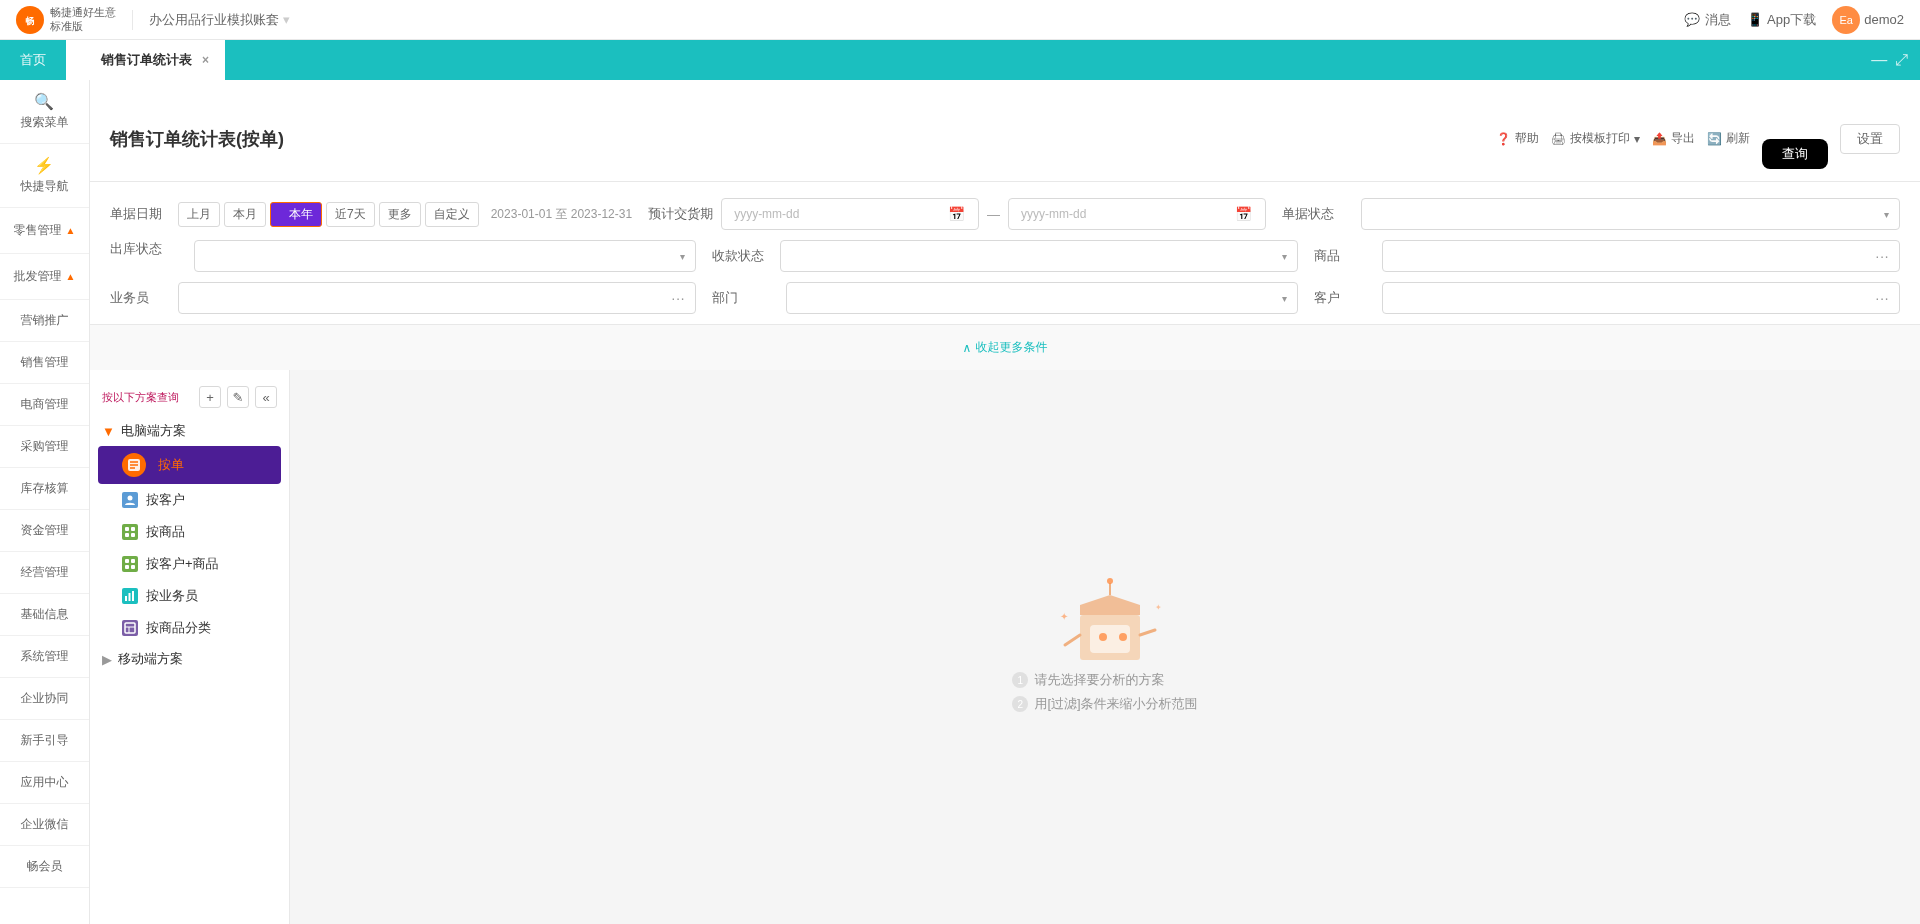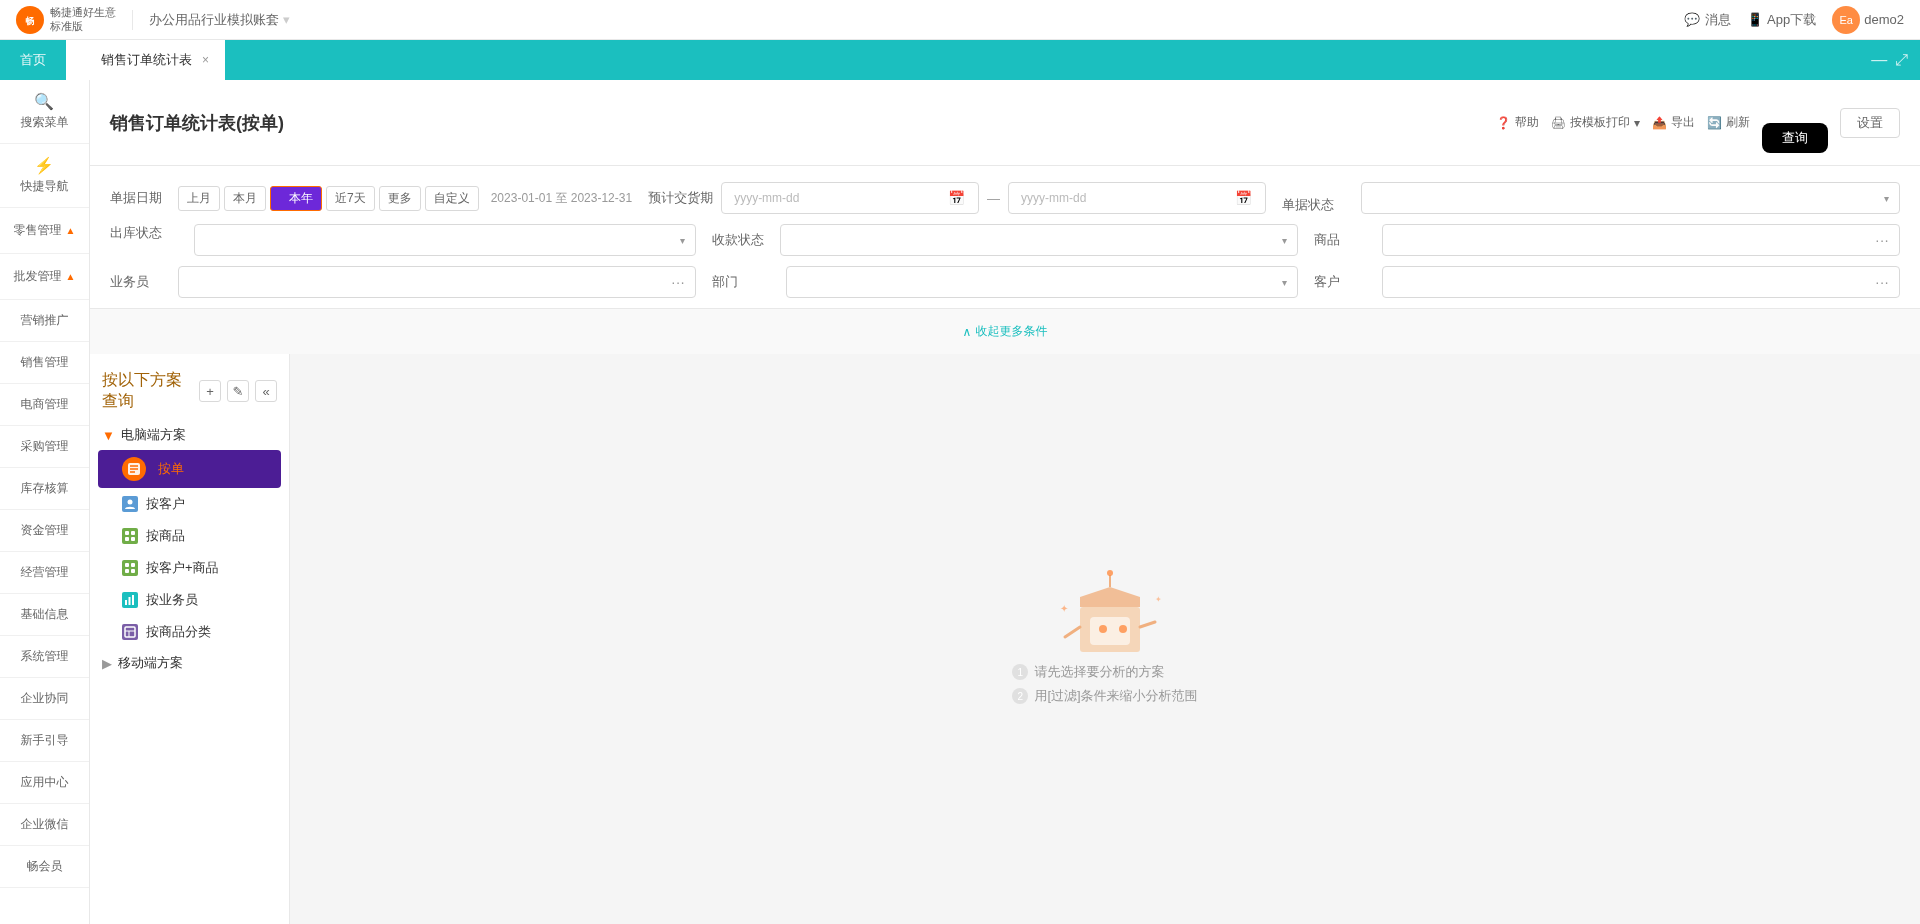--- a/index.html
+++ b/index.html
@@ -88,21 +88,21 @@
       align-items: center;
       padding: 0 16px;
       font-size: 13px;
       color: rgba(255,255,255,0.85);
       cursor: pointer;
       gap: 6px;
     }
     .tab-item.active {
       background: #fff;
       color: #333;
-      font-weight: 400;
+      font-weight: 700;
       padding-left: 35px;
     }
     .tab-home {
       padding: 0 20px;
       color: rgba(255,255,255,0.9);
       font-size: 13px;
     }
     .tab-close {
       font-size: 12px;
       color: #999;
@@ -164,21 +164,21 @@
     .content-area {
       flex: 1;
       display: flex;
       flex-direction: column;
       overflow: hidden;
     }
 
     
     .page-header {
       background: #fff;
-      padding: 12px 20px 0 20px;
+      padding: 28px 20px 0 20px;
       border-bottom: 1px solid #e8e8e8;
       display: flex;
       align-items: center;
       justify-content: space-between;
     }
     .page-title {
       font-size: 18px;
       font-weight: 600;
       color: #333;
       padding-bottom: 12px;
@@ -283,22 +283,22 @@
       padding: 12px 0;
       overflow-y: auto;
     }
     .panel-toolbar {
       display: flex;
       align-items: center;
       padding: 4px 12px 8px;
       gap: 6px;
     }
     .panel-toolbar-label {
-      font-size: 16px;
-      color: #a16207;
+      font-size: 11px;
+      color: #be185d;
       flex: 1;
     }
     .panel-toolbar-btn {
       width: 22px;
       height: 22px;
       display: flex;
       align-items: center;
       justify-content: center;
       border: 1px solid #d9d9d9;
       border-radius: 3px;
@@ -619,21 +619,21 @@
               <span class="cal-icon">📅</span>
             </div>
             <span class="filter-dash">—</span>
             <div class="date-input">
               <span class="text-gray">yyyy-mm-dd</span>
               <span class="cal-icon">📅</span>
             </div>
           </div>
         </div>
 
-        <div style="display:flex;align-items:flex-end;gap:19px;flex:1;">
+        <div style="display:flex;align-items:center;gap:19px;flex:1;">
           <span class="filter-label">单据状态</span>
           <div class="select-field" style="flex:1;">
             <span class="text-gray"></span>
             <span class="chev">▾</span>
           </div>
         </div>
       </div>
 
       <div style="display:flex;align-items:center;gap:16px;margin-bottom:10px;">
         <div style="display:flex;gap:24px;flex:1;">

